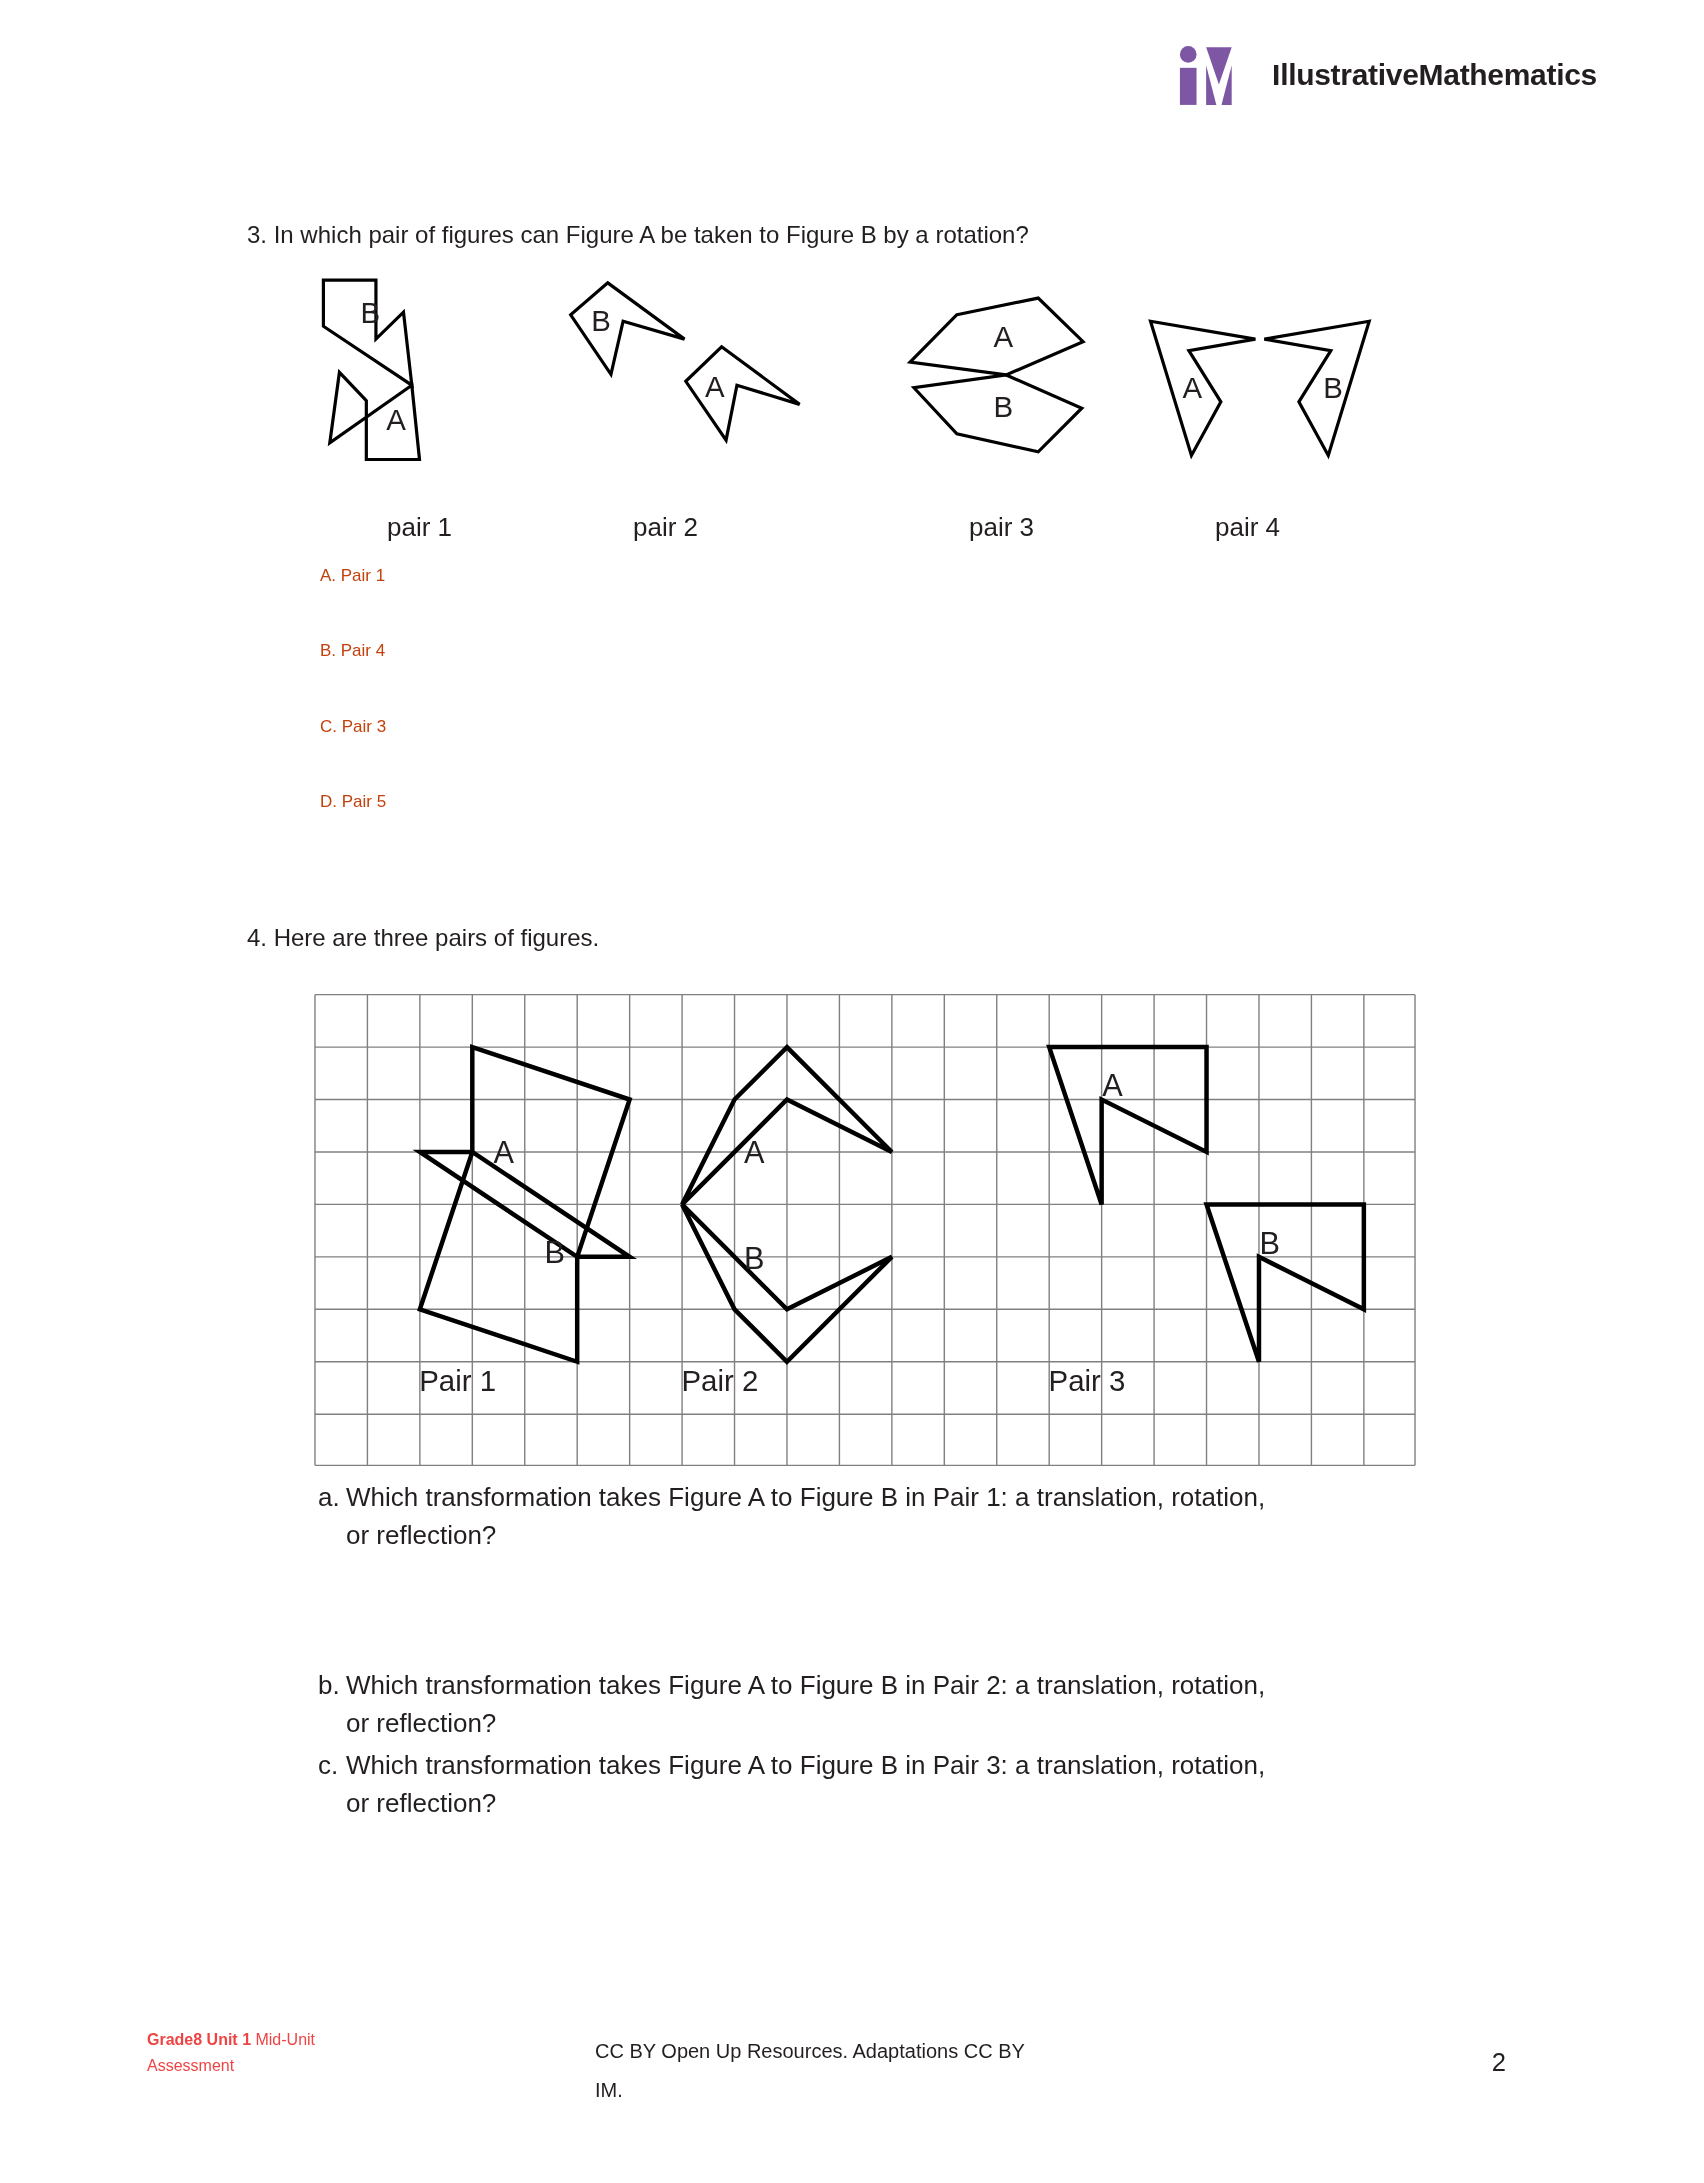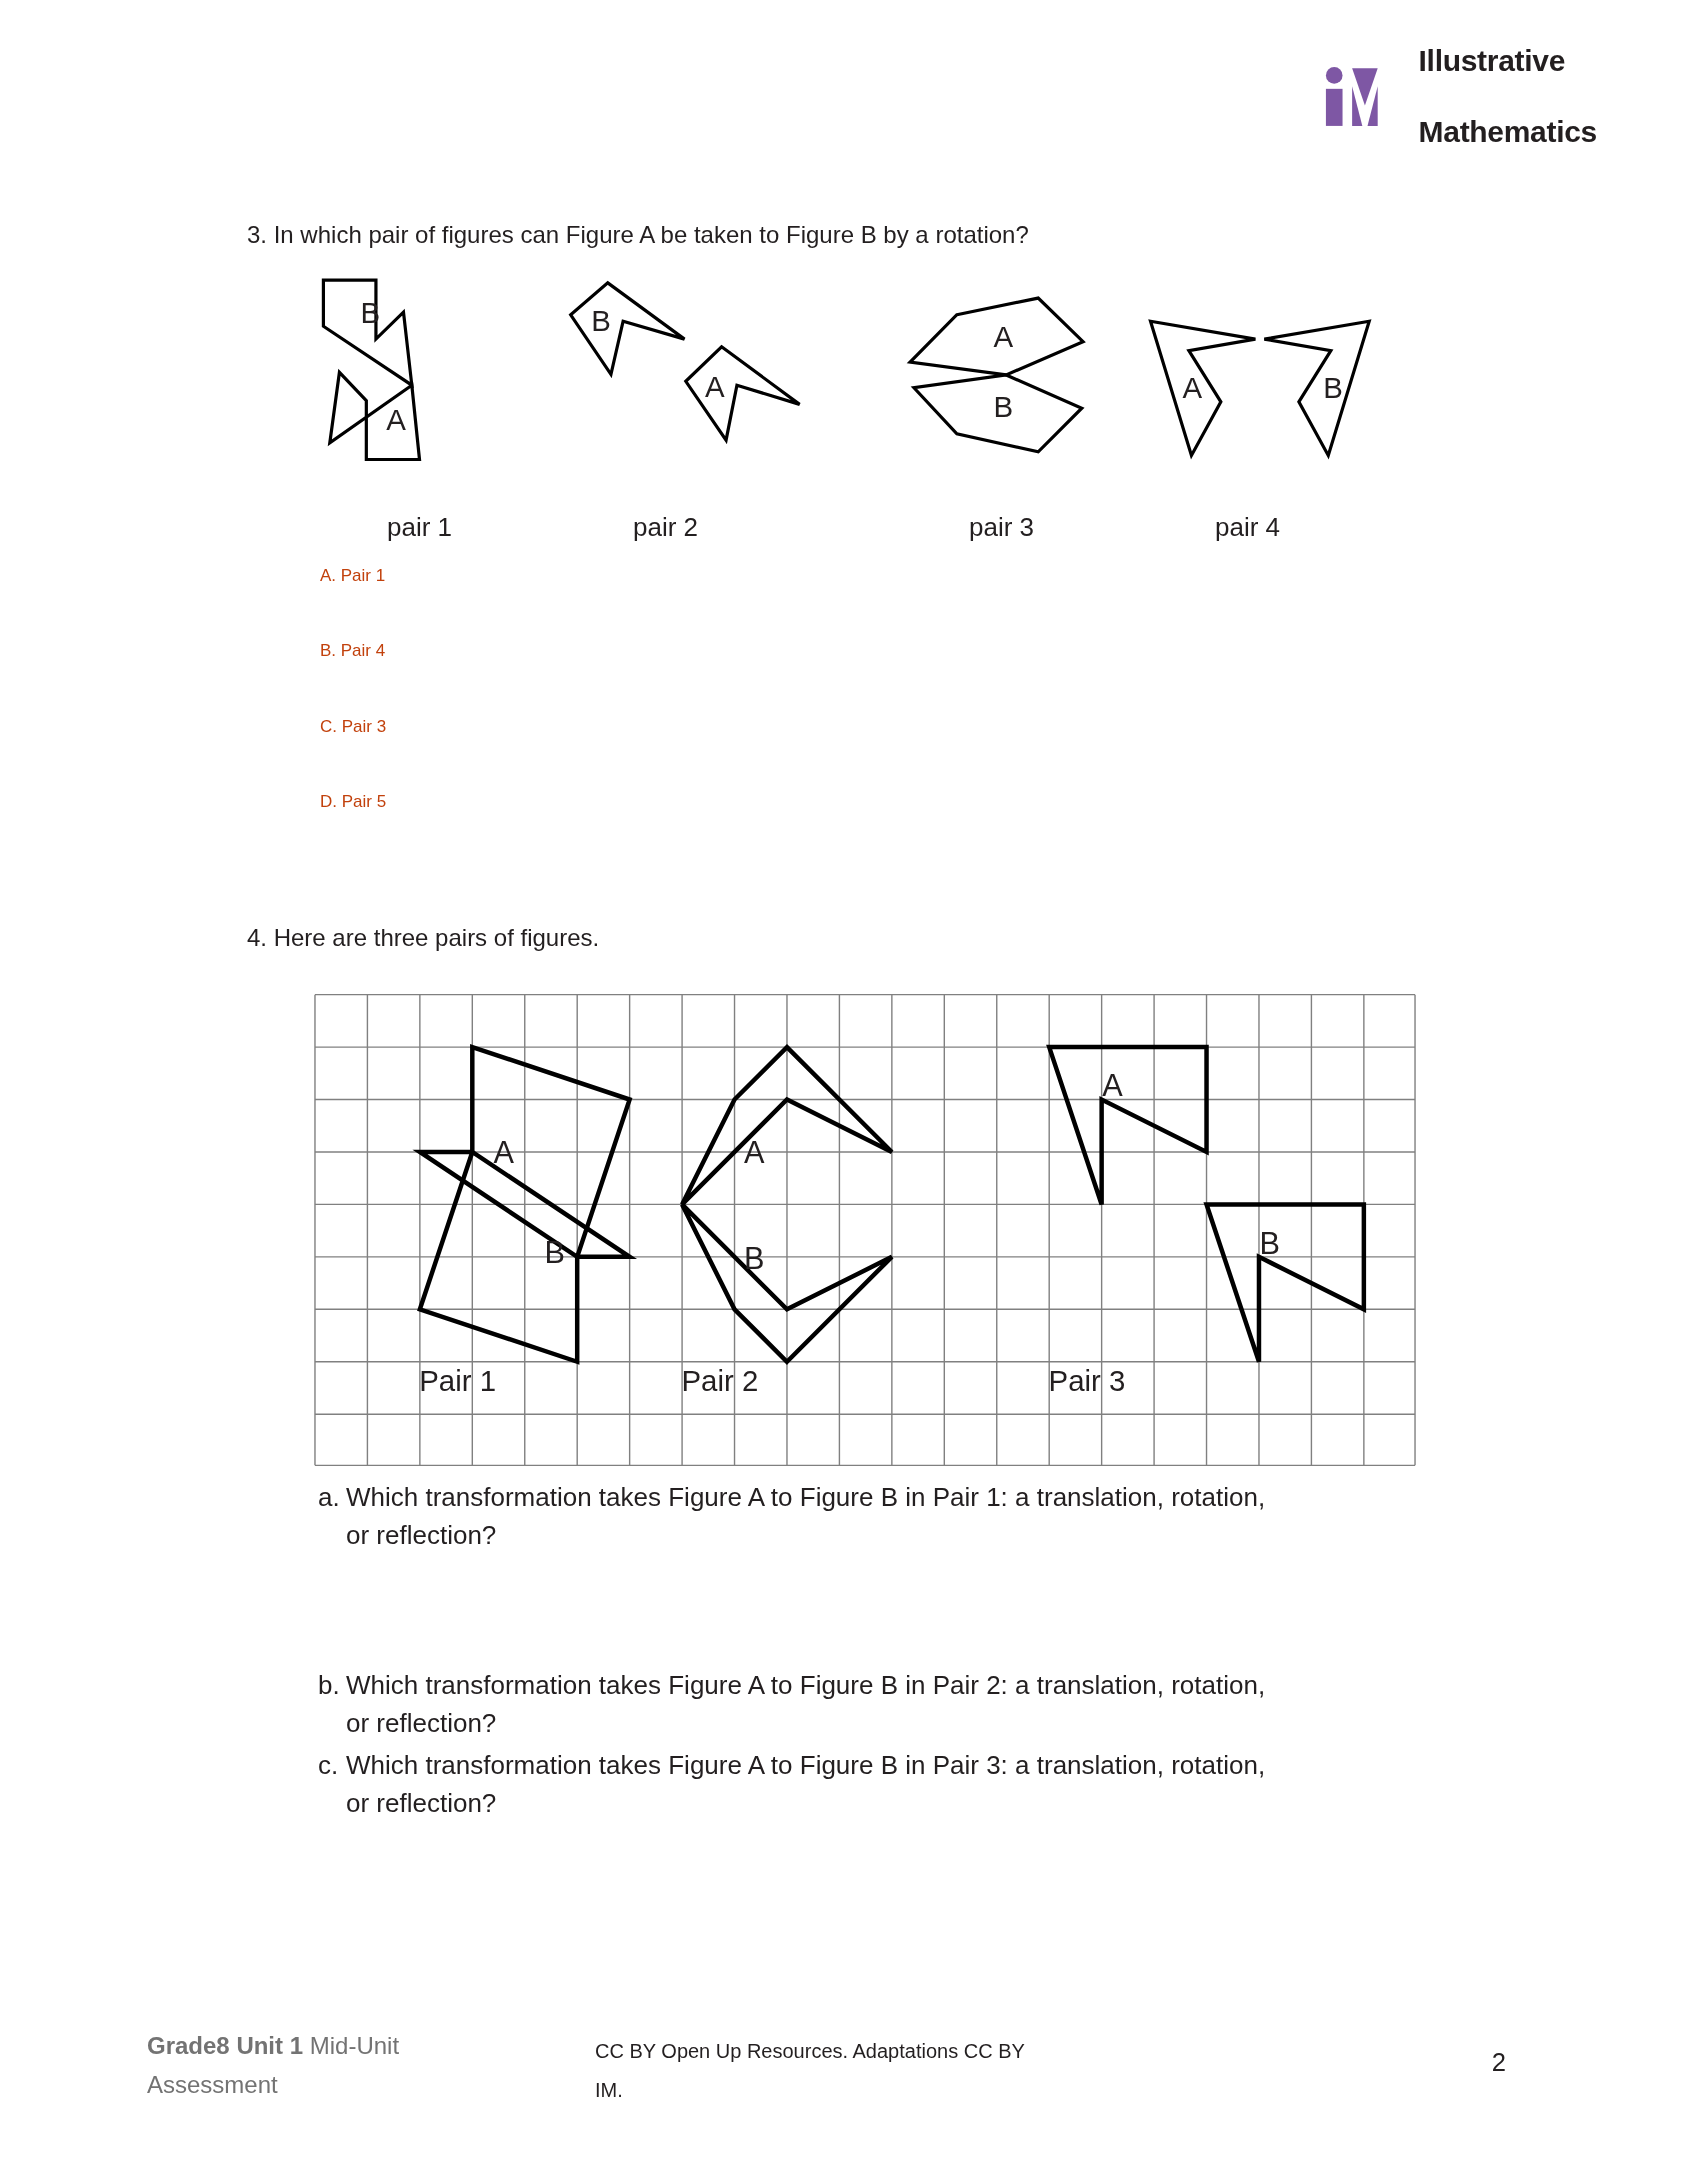--- a/index.html
+++ b/index.html
@@ -19,23 +19,22 @@
     position: absolute;
     top: 46px;
     right: 107px;
     display: flex;
     align-items: center;
     gap: 16.6px;
   }
   .logo-mark { display: block; }
   .logo-words {
     display: flex;
-    flex-direction: column;
+    flex-direction: row;
     line-height: 1.02;
-    gap: 40px;
   }
   .logo-words span {
     font-size: 30px;
     font-weight: bold;
     letter-spacing: -0.3px;
     color: #231f20;
   }
 
   
   .qtext {
@@ -75,23 +74,23 @@
     color: #231f20;
     width: 1145px;
   }
   .subq .lbl { position: absolute; left: 0; top: 0; }
   .subq .body { display: block; padding-left: 28px; }
   .footer-left {
     position: absolute;
     left: 147px;
     top: 2027px;
     width: 397px;
-    font-size: 24px;
+    font-size: 16px;
     line-height: 1.62;
-    color: #737373;
+    color: #ef4444;
   }
   .footer-left b { font-weight: bold; }
   .footer-center {
     position: absolute;
     left: 595px;
     top: 2032px;
     width: 486px;
     font-size: 20px;
     line-height: 1.95;
     color: #231f20;

